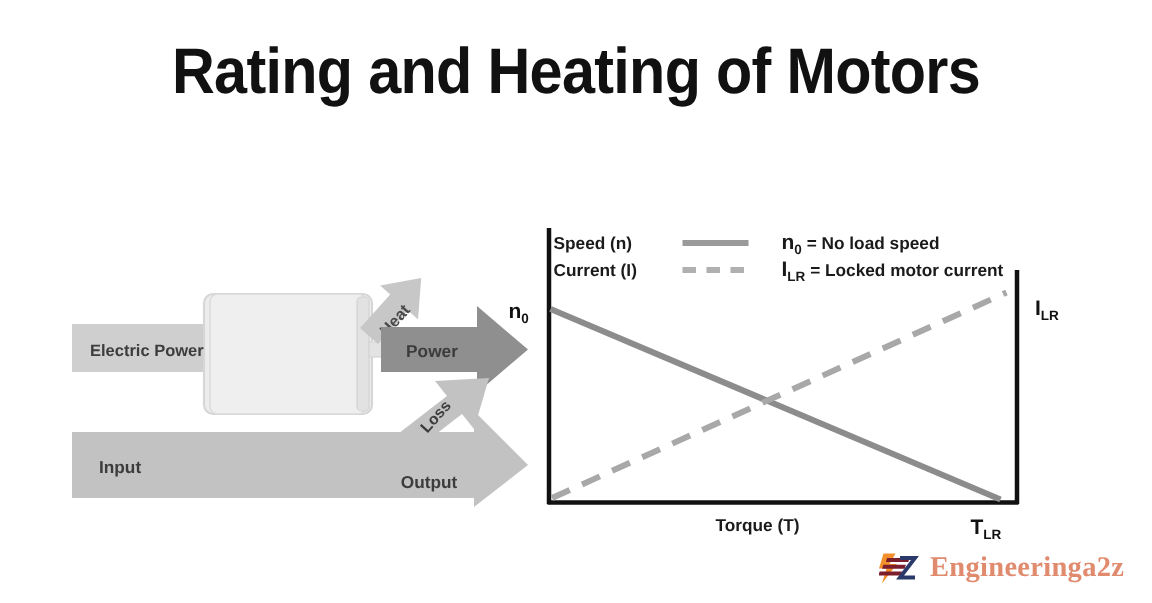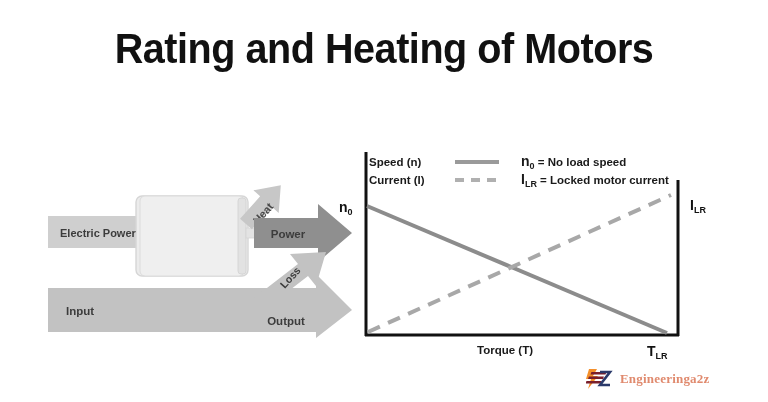--- a/index.html
+++ b/index.html
@@ -96,21 +96,21 @@
     left: 586px;
     top: 366px;
     height: 26px;
     display: flex;
     align-items: center;
     gap: 6px;
   }
   #logo-text {
     font-family: "Liberation Serif", serif;
     font-weight: bold;
-    font-size: 13px;
+    font-size: 19px;
     color: #e08a6e;
     letter-spacing: 0.2px;
     white-space: nowrap;
   }
 </style>
 </head>
 <body>
 
 <div id="page">
 

